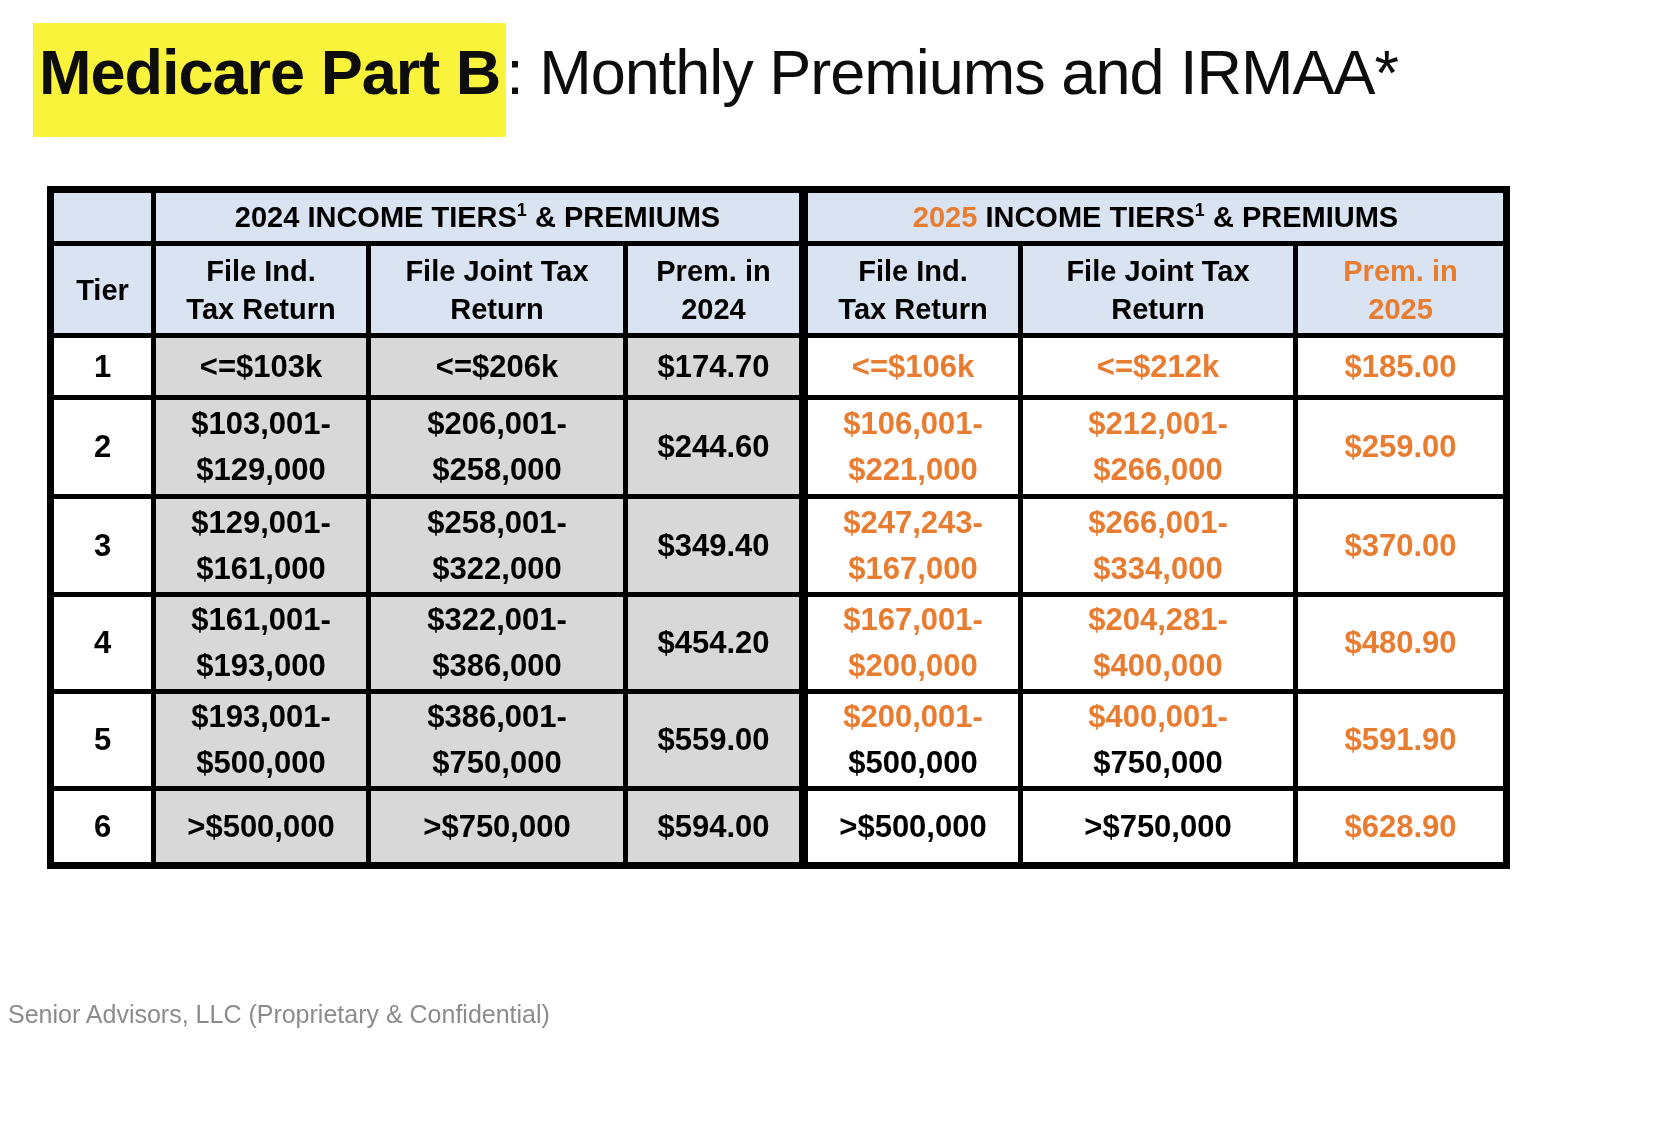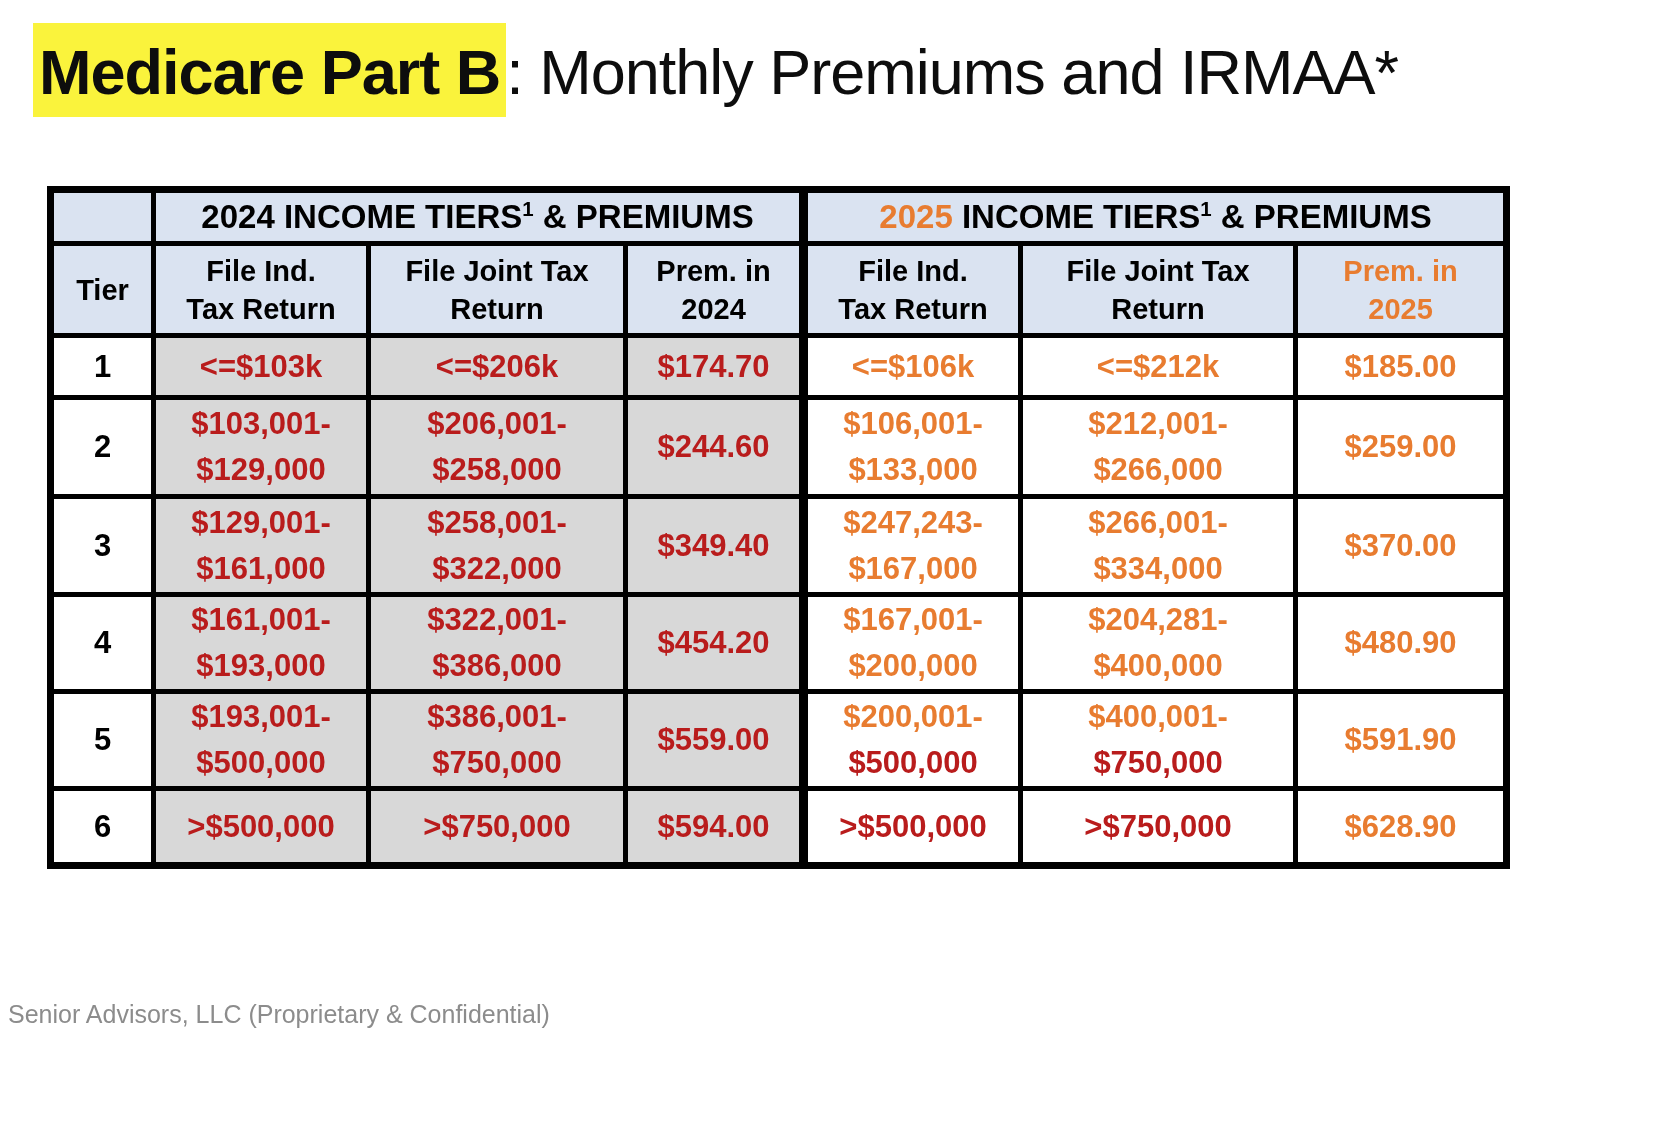--- a/index.html
+++ b/index.html
@@ -22,21 +22,21 @@
 
   
   .title-row {
     position: absolute; top: 36px; left: 33px; right: 20px;
     font-size: 63px; color: #0d0d0d; white-space: nowrap;
     letter-spacing: -1px;
   }
   .title-highlight {
     background: var(--highlight-yellow);
     font-weight: 700;
-    padding: 14px 6px 10px 6px;
+    padding: 14px 6px 30px 6px;
   }
   .title-rest { font-weight: 400; }
 
   
   .legend {
     position: absolute; top: 130px; right: 176px;
     font-size: 30px; font-weight: 700; color: #000;
     white-space: nowrap;
   }
   .legend .orange-text { color: var(--orange); }
@@ -53,30 +53,30 @@
     border: 5px solid #000;
     text-align: center;
     vertical-align: middle;
     overflow: hidden;
   }
   .mid-left { border-left-width: 9px !important; }
 
   thead tr.group-row { height: 54px; }
   thead tr.colhead-row { height: 92px; }
   thead th { background: var(--header-blue); color: #000; }
-  .group-h { font-size: 33px; font-weight: 700; }
+  .group-h { font-size: 29px; font-weight: 700; }
   .colhead { font-size: 29px; font-weight: 700; line-height: 38px; }
   sup { font-size: 62%; vertical-align: super; line-height: 0; }
 
   tbody td { background: #fff; font-weight: 700; font-size: 31px; }
   tbody td.gray-cell { background: var(--gray-cell); }
   tbody td.tier-cell { background: #fff; }
   .cell-line { line-height: 46px; }
   .orange { color: var(--orange); }
-  .black { color: #b91c1c; }
+  .black { color: #000000; }
 
   tbody tr:nth-child(1) { height: 62px; }
   tbody tr:nth-child(2) { height: 99px; }
   tbody tr:nth-child(3) { height: 98px; }
   tbody tr:nth-child(4) { height: 97px; }
   tbody tr:nth-child(5) { height: 97px; }
   tbody tr:nth-child(6) { height: 77px; }
 
   
   .footnotes { position: absolute; top: 893px; left: 64px; color: var(--footnote-gray); }
@@ -184,21 +184,21 @@
             </td>
             <td class="gray-cell">
               <div class="cell-line black">$206,001-</div>
               <div class="cell-line black">$258,000</div>
             </td>
             <td class="gray-cell">
               <div class="cell-line black">$244.60</div>
             </td>
             <td class="white-cell mid-left">
               <div class="cell-line orange">$106,001-</div>
-              <div class="cell-line orange">$133,000</div>
+              <div class="cell-line orange">$221,000</div>
             </td>
             <td class="white-cell">
               <div class="cell-line orange">$212,001-</div>
               <div class="cell-line orange">$266,000</div>
             </td>
             <td class="white-cell">
               <div class="cell-line orange">$259.00</div>
             </td>
           </tr>
           <tr>

